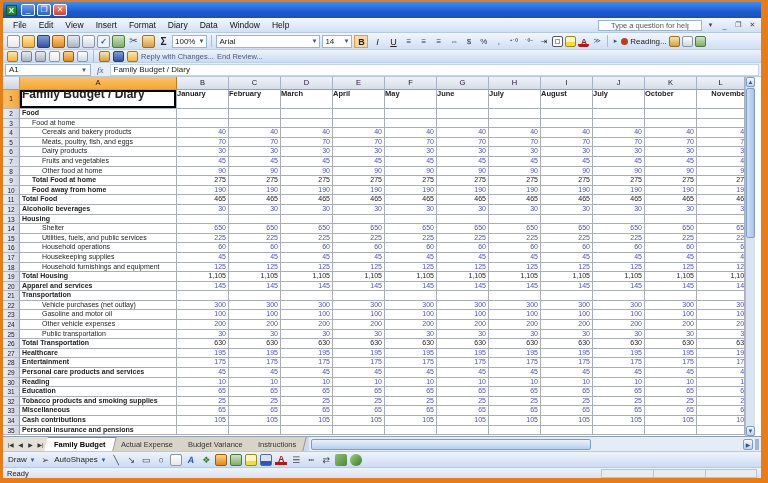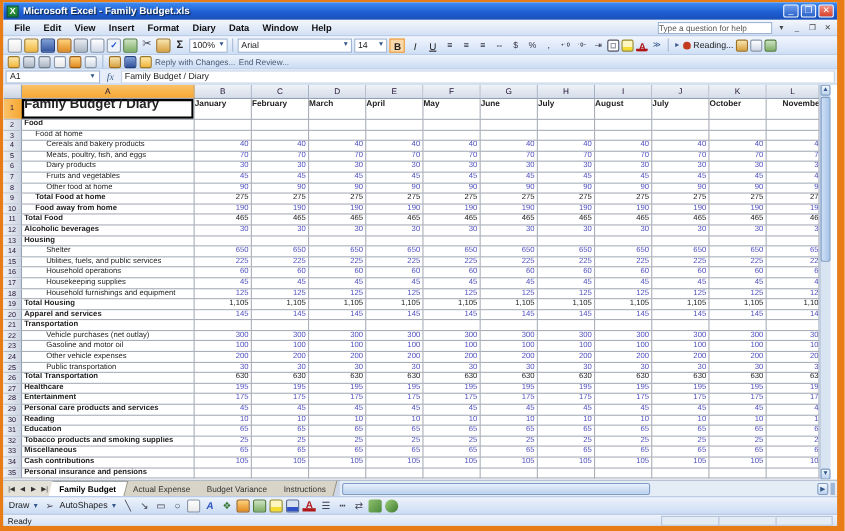--- a/index.html
+++ b/index.html
@@ -15,23 +15,23 @@
              color:#fff; font-size:8px; line-height:9px; text-align:center; font-weight:bold; margin-right:4px; }
   .title-text { font-size:9px; font-weight:bold; text-shadow:1px 1px 1px #123; flex:1; white-space:nowrap; overflow:hidden; }
   .winbtns { display:flex; gap:2px; }
   .winbtn { width:14px; height:12px; border:1px solid #fff; border-radius:2px; font-size:8px; line-height:10px;
             text-align:center; color:#fff; background:linear-gradient(#6f9dec,#2a62c9); }
   .winbtn.close { background:linear-gradient(#f09086,#d8402a); }
 
   
   .menubar { height:15px; flex:0 0 15px; display:flex; align-items:center;
              background:linear-gradient(#f4f7fc,#d2e0f4); border-bottom:1px solid #b5c8e4; padding-left:4px; }
-  .menu-item { font-size:8.5px; color:#111; padding:1px 6px;font-weight:bold; }
+  .menu-item { font-size:8.5px; color:#111; padding:1px 6px; }
   .qbox { margin-left:auto; display:flex; align-items:center; gap:3px; padding-right:3px; }
-  .qinput { width:104px; height:11px; font-size:7.5px; color:#555; border:1px solid #9db4d4; background:#fff; padding:0 0; }
+  .qinput { width:104px; height:11px; font-size:7.5px; color:#555; border:1px solid #9db4d4; background:#fff; padding:0 12px; }
   .minibtn { font-size:7px; color:#444; width:11px; text-align:center; }
 
   
   .toolbar1 { height:17px; flex:0 0 17px; display:flex; align-items:center; gap:2px;
               background:linear-gradient(#f2f6fd,#cfdff5); border-bottom:1px solid #bccfe8; padding-left:4px; }
   .toolbar2 { height:13px; flex:0 0 13px; display:flex; align-items:center; gap:3px;
               background:linear-gradient(#edf3fb,#cbdcf3); border-bottom:1px solid #bccfe8; padding-left:4px; }
   .tbicon { width:13px; height:13px; border-radius:2px; flex:0 0 13px; position:relative; }
   .tbicon.sm { width:11px; height:11px; flex-basis:11px; }
   .tbsep { width:1px; height:12px; background:#aabbd4; margin:0 2px; }
@@ -134,21 +134,20 @@
   .status-seg:last-child { border-right:1px solid #b5c4da; }
 </style>
 </head>
 <body>
 
 <div id="frame">
 <div id="xlwindow">
 
   <div class="titlebar">
     <div class="appicon">X</div>
-    <div class="title-text">Microsoft Excel - Family Budget.xls</div>
     <div class="winbtns">
       <div class="winbtn">_</div>
       <div class="winbtn">❐</div>
       <div class="winbtn close">✕</div>
     </div>
   </div>
 
   <div class="menubar">
     <div style="display:flex;">
           <span class="menu-item">File</span>

